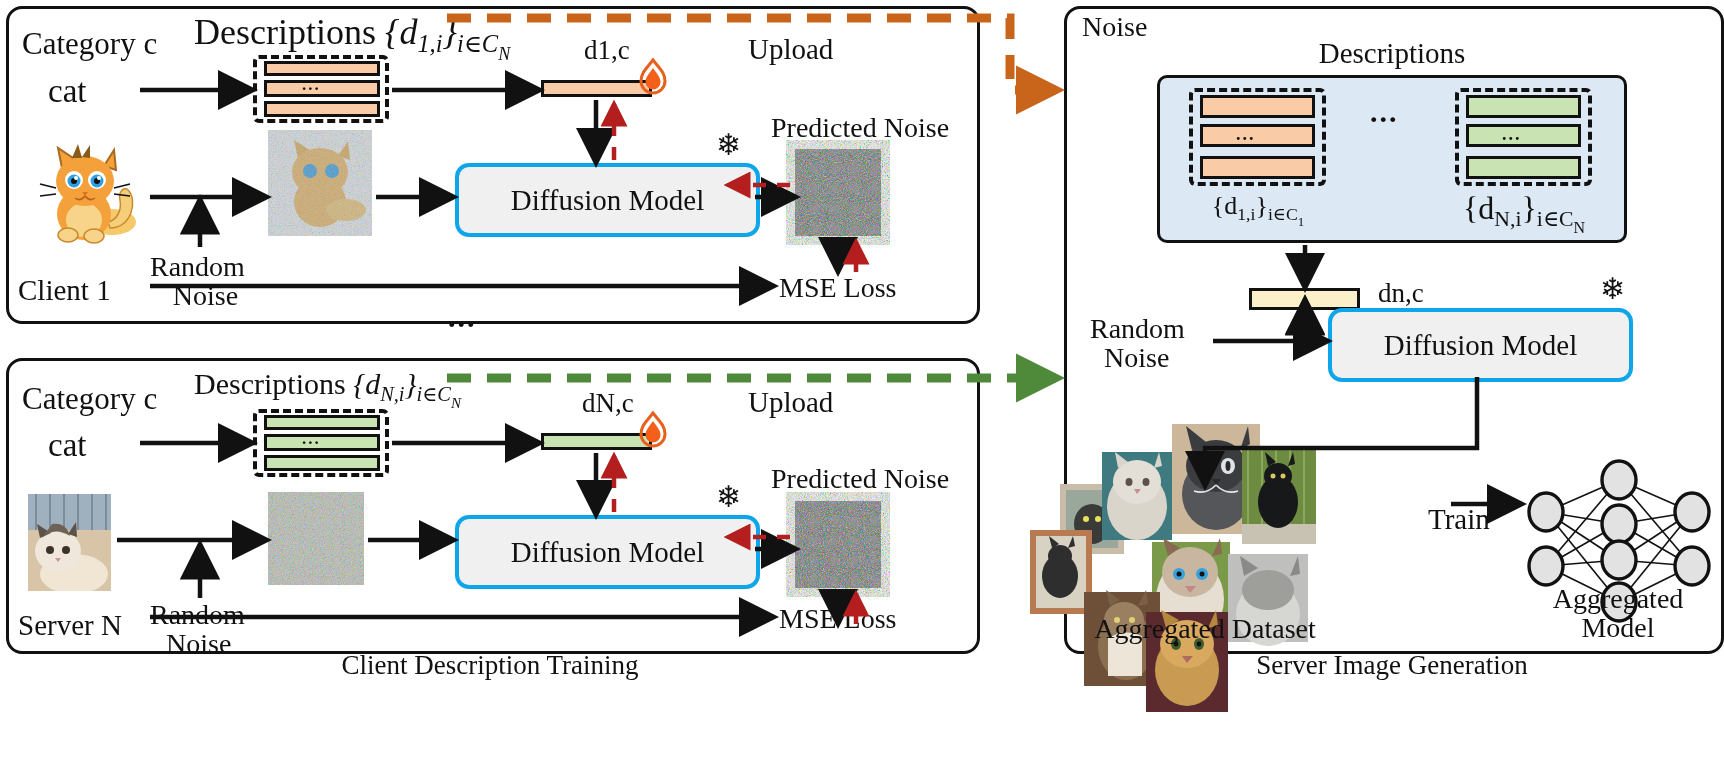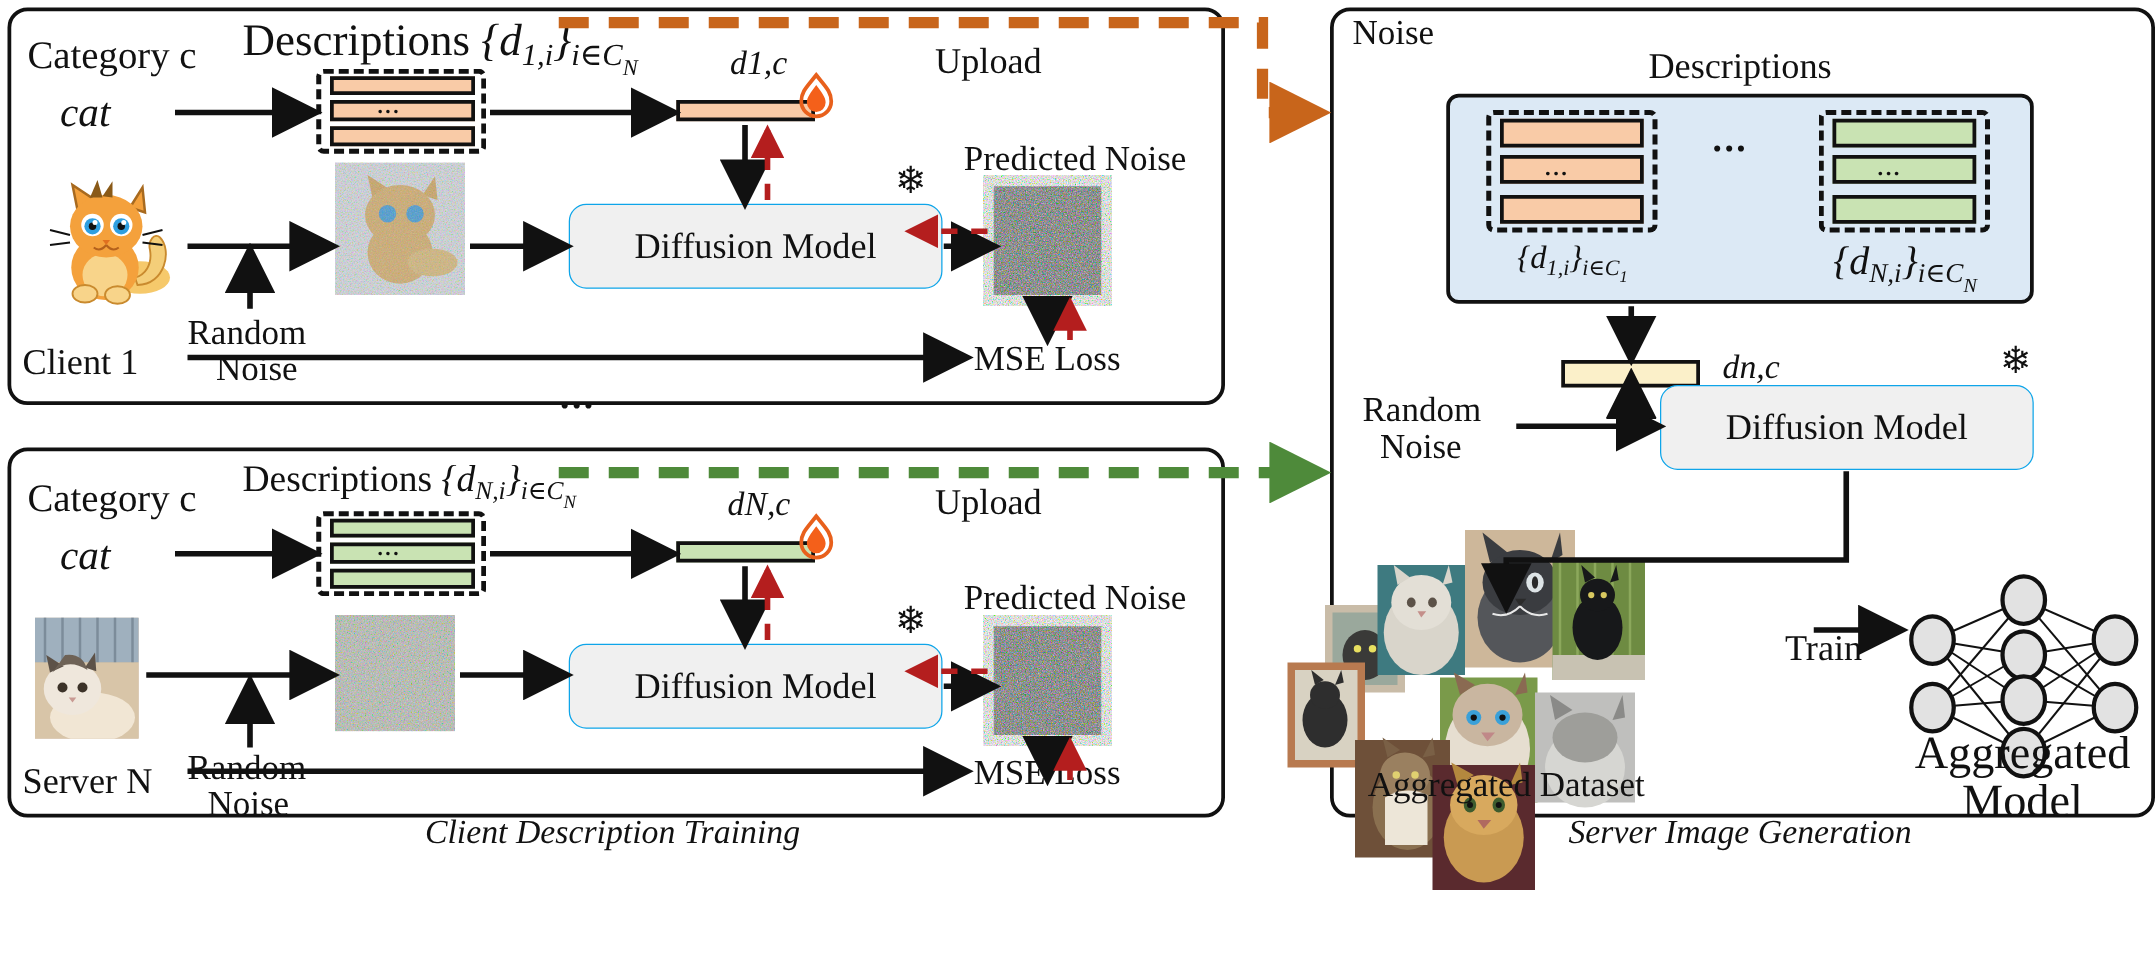--- a/index.html
+++ b/index.html
@@ -1,35 +1,35 @@
 <!DOCTYPE html>
 <html><head>
 <meta charset="utf-8">
 <style>
   html,body{margin:0;padding:0;background:#ffffff;}
   body{width:1724px;height:781px;position:relative;
        font-family:"Liberation Serif","DejaVu Serif",serif;color:#111;overflow:hidden;}
   .abs{position:absolute;}
   .panel{position:absolute;border:3px solid #111;border-radius:16px;background:#fff;}
   .txt{position:absolute;white-space:nowrap;line-height:1.05;}
-  .it{font-style:italic;}
+  .it{}
   .ctr{transform:translateX(-50%);}
   svg{position:absolute;left:0;top:0;overflow:visible;}
   .bar{position:absolute;border:3px solid #111;box-sizing:border-box;}
   .peach{background:#F9CBA7;}
   .green{background:#C9E3B3;}
   .cream{background:#FBF0C9;}
   .dashbox{position:absolute;border:4px dashed #111;border-radius:6px;box-sizing:border-box;}
-  .dm{position:absolute;background:#F0F0F0;border:1px solid #0ea5e9;border-radius:14px;
+  .dm{position:absolute;background:#F0F0F0;border:4px solid #0ea5e9;border-radius:14px;
       display:flex;align-items:center;justify-content:center;}
   .dm span{font-size:29px;}
   .dots{position:absolute;letter-spacing:2px;font-weight:bold;}
   .noiseimg{position:absolute;border:0;}
   .catbox{position:absolute;overflow:hidden;}
-  .cap{position:absolute;font-size:27px;font-style:italic;}
+  .cap{position:absolute;font-size:27px;}
   .sub{font-size:0.68em;vertical-align:-0.32em;}
   .flame{position:absolute;}
   .snow{position:absolute;font-size:30px;line-height:1;color:#111;}
 </style>
 </head>
 <body>
 
 <div class="panel" style="left:6px;top:6px;width:968px;height:312px;"></div>
 
 <div class="panel" style="left:6px;top:358px;width:968px;height:290px;"></div>
@@ -405,21 +405,21 @@
       <ellipse cx="95" cy="18" rx="17" ry="19"></ellipse>
       <ellipse cx="95" cy="62" rx="17" ry="19"></ellipse>
       <ellipse cx="95" cy="98" rx="17" ry="19"></ellipse>
       <ellipse cx="95" cy="140" rx="17" ry="19"></ellipse>
       <ellipse cx="168" cy="50" rx="17" ry="19"></ellipse>
       <ellipse cx="168" cy="104" rx="17" ry="19"></ellipse>
     </g>
   </svg>
 </div>
 
-<div class="txt ctr" style="left:1618px;top:584px;font-size:37px;text-align:center;">
+<div class="txt ctr" style="left:1618px;top:584px;font-size:28px;text-align:center;">
   <span>Aggregated</span><br>
   <span>Model</span>
 </div>
 
 <svg width="1724" height="781">
   <defs>
     <marker id="ab" markerWidth="9" markerHeight="9" refX="7" refY="4.5" orient="auto">
       <path d="M0,0 L9,4.5 L0,9 z" fill="#111"></path>
       </marker>
     <marker id="ar" markerWidth="6" markerHeight="6" refX="5" refY="3" orient="auto">

